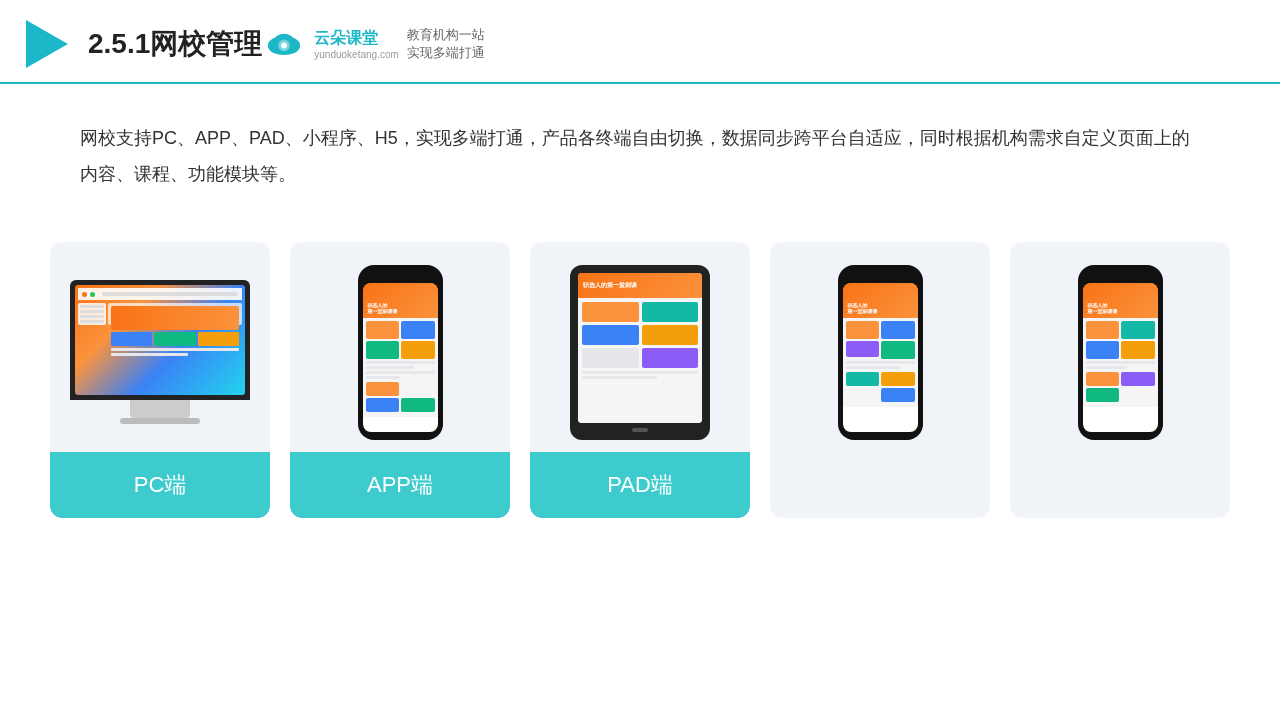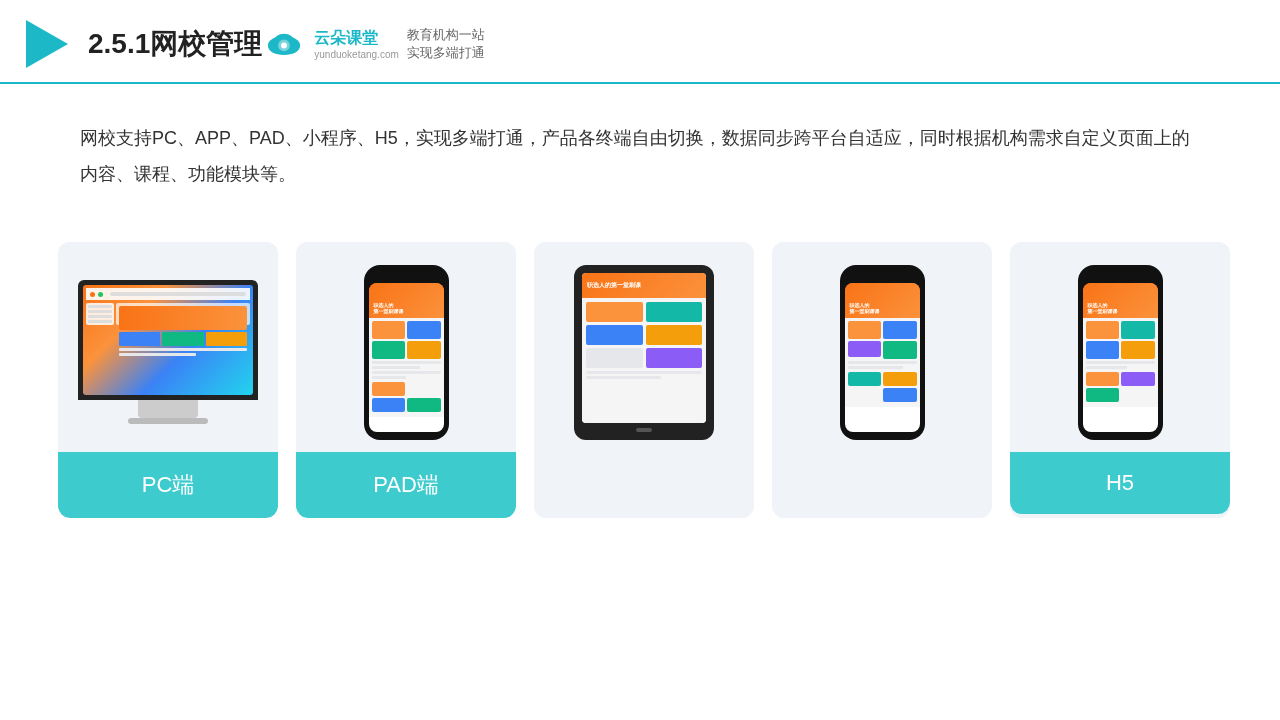--- a/index.html
+++ b/index.html
@@ -58,21 +58,21 @@
     .description {
       padding: 36px 80px 20px 80px;
       font-size: 18px;
       color: #333;
       line-height: 2;
     }
 
     
     .cards-container {
       display: flex;
-      justify-content: flex-end;
+      justify-content: space-between;
       gap: 18px;
       padding: 30px 50px 0 50px;
     }
 
     .card {
       background: #f0f4f8;
       border-radius: 12px;
       width: 220px;
       overflow: hidden;
       display: flex;
@@ -420,21 +420,21 @@
               </div>
               <div class="ps-row">
                 <div class="ps-item" style="background:#3b82f6;height:14px;"></div>
                 <div class="ps-item" style="background:#10b981;height:14px;"></div>
               </div>
             </div>
           </div>
         </div>
       </div>
     </div>
-    <div class="card-label">PAD端</div>
+    <div class="card-label">APP端</div>
   </div>
 
   <div class="card">
     <div class="card-image-area">
       <div class="tablet">
         <div class="tablet-screen">
           <div class="ts-header">
             <div class="ts-header-text">职选人的第一堂刷课</div>
           </div>
           <div class="ts-body">
@@ -450,20 +450,21 @@
               <div class="ts-item" style="background:#e5e7eb;"></div>
               <div class="ts-item purple"></div>
             </div>
             <div style="height:3px;background:#e5e7eb;margin:2px 0;border-radius:1px;"></div>
             <div style="height:3px;background:#e5e7eb;margin:2px 0;border-radius:1px;width:65%;"></div>
           </div>
         </div>
         <div class="tablet-home-btn"></div>
       </div>
     </div>
+    <div class="card-label">PAD端</div>
   </div>
 
   <div class="card">
     <div class="card-image-area">
       <div class="phone">
         <div class="phone-notch"></div>
         <div class="phone-screen">
           <div class="phone-screen-content">
             <div class="ps-header">
               <div class="ps-header-text">职选人的<br>第一堂刷课课</div>
@@ -520,16 +521,15 @@
               </div>
               <div class="ps-row">
                 <div class="ps-item" style="background:#10b981;height:14px;"></div>
                 <div class="ps-item" style="background:#f5f5f5;height:14px;"></div>
               </div>
             </div>
           </div>
         </div>
       </div>
     </div>
-    <div class="card-label">H5</div>
   </div>
 
 </div>
 
 </body></html>

